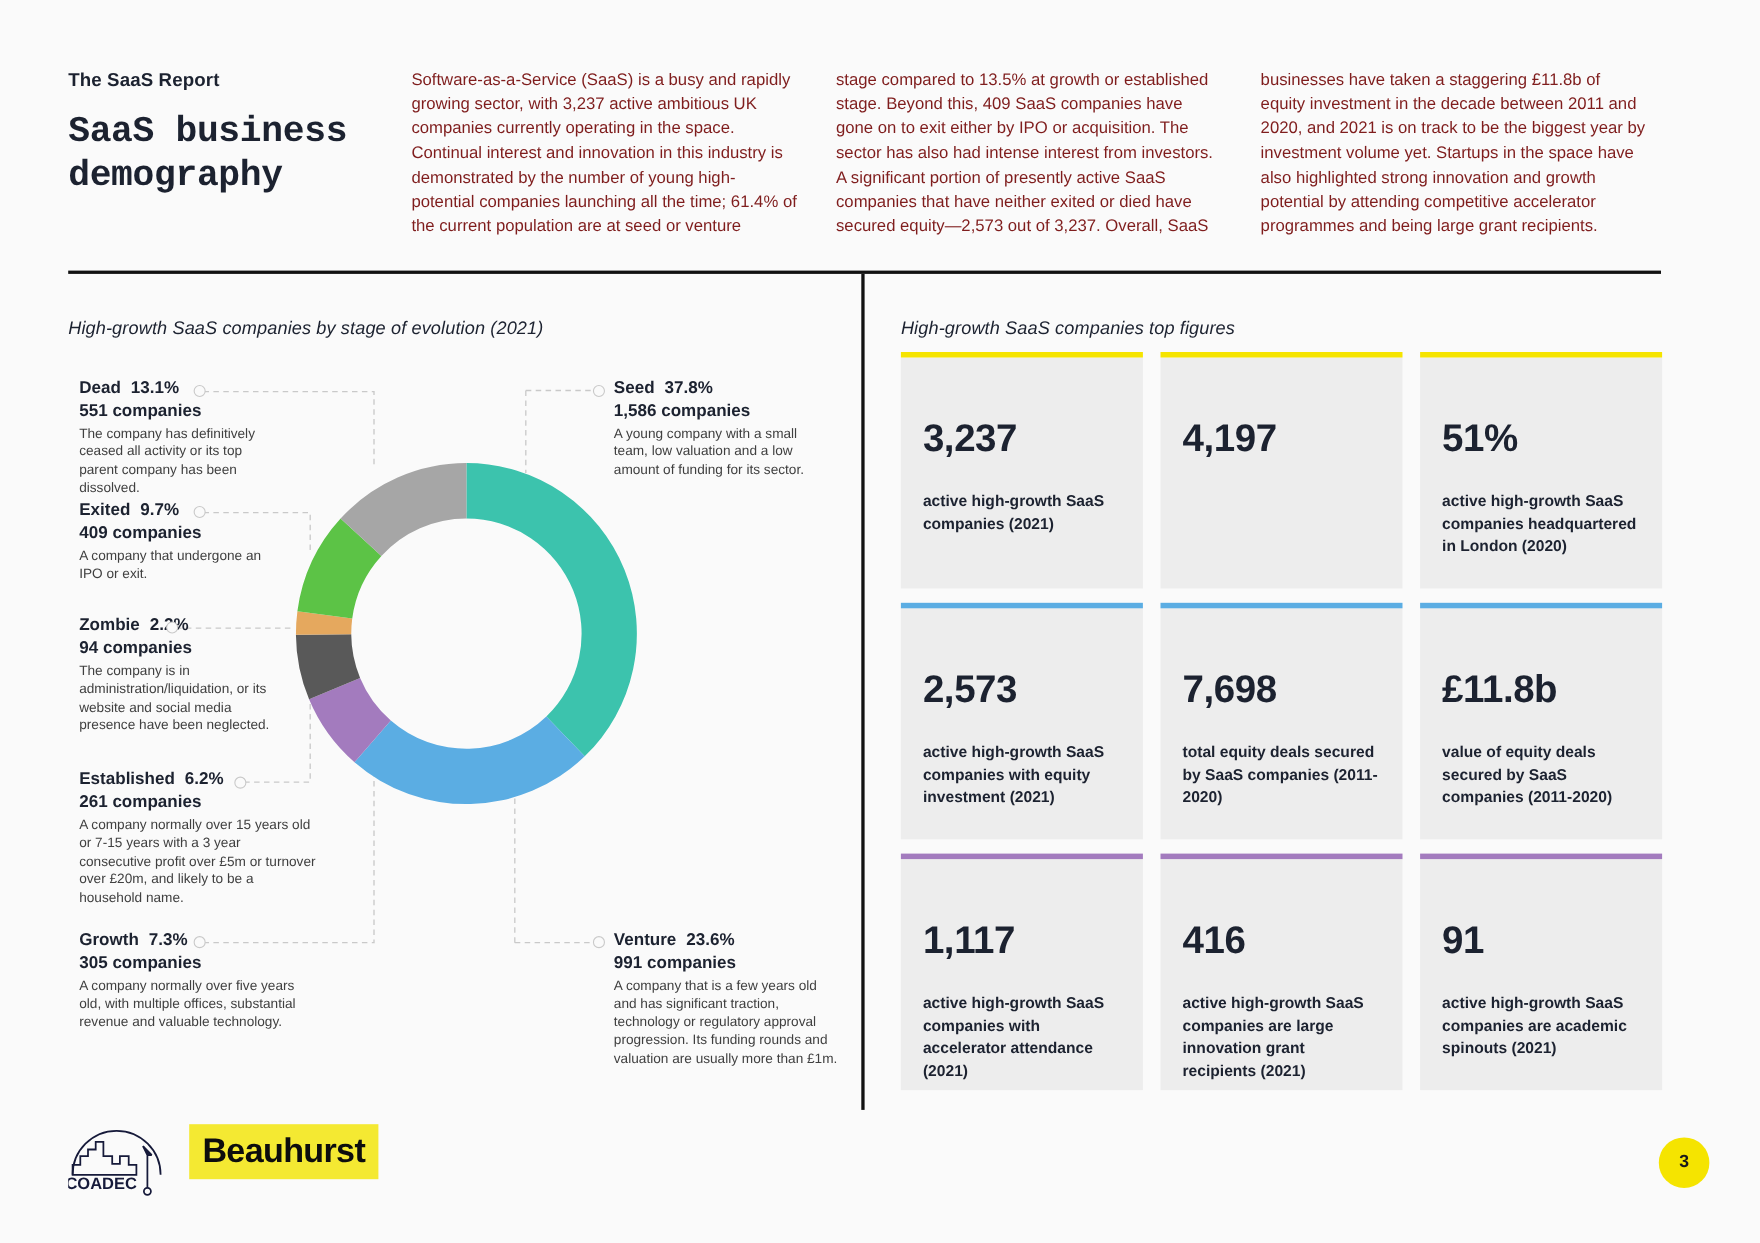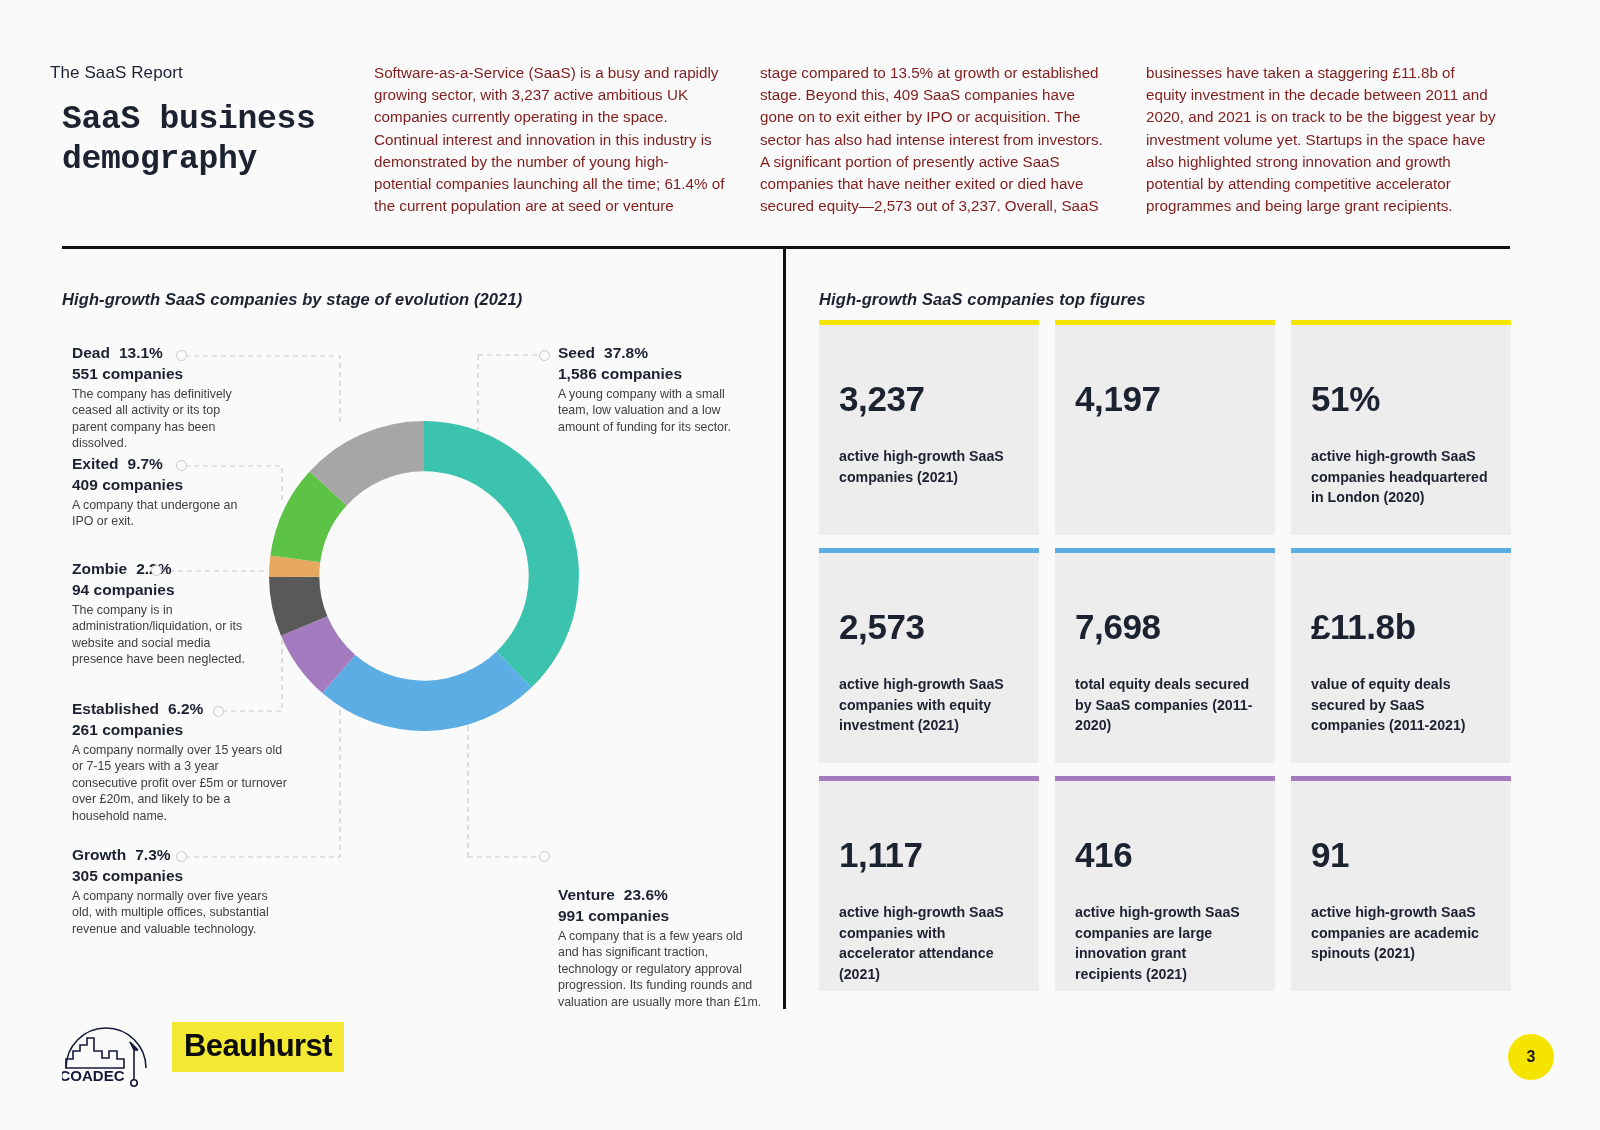--- a/index.html
+++ b/index.html
@@ -7,22 +7,22 @@
     width: 1600px; height: 1130px;
     background: #fafafa;
     font-family: "Liberation Sans", sans-serif;
     color: #1c2230;
     overflow: hidden;
   }
   .page { position: relative; width: 1600px; height: 1130px; background: #fafafa; }
 
   
   .kicker {
-    position: absolute; left: 50px; top: 63px;
-    font-size: 17px; font-weight: 400; letter-spacing: .1px;
+    position: absolute; left: 62px; top: 63px;
+    font-size: 17px; font-weight: 700; letter-spacing: .1px;
   }
   .title {
     position: absolute; left: 62px; top: 100px; width: 300px;
     font-size: 33px; font-weight: 700; line-height: 1.22; letter-spacing: -.3px; font-family: Liberation Mono, monospace;
   }
   .col {
     position: absolute; top: 62px; width: 352px;
     font-size: 15.2px; line-height: 1.46; color: #7f1d1d;
   }
   .col.c1 { left: 374px; }
@@ -33,21 +33,21 @@
     position: absolute; left: 62px; top: 246px; width: 1448px; height: 3px;
     background: #111;
   }
   .vrule {
     position: absolute; left: 783px; top: 249px; width: 3px; height: 760px;
     background: #111;
   }
 
   
   .sec-head {
-    position: absolute; font-size: 16.5px; font-weight: 700; font-style: italic;
+    position: absolute; font-size: 16.5px; font-weight: 400; font-style: italic;
     letter-spacing: .1px;
   }
   .sec-head.left { left: 62px; top: 290px; }
   .sec-head.right { left: 819px; top: 290px; }
 
   
   .donut-wrap { position: absolute; left: 262px; top: 414px; width: 324px; height: 324px; }
   .donut-wrap svg { display: block; }
 
   
@@ -188,21 +188,21 @@
   </div>
   <div class="dot" style="left:176px; top:851px;"></div>
 
   <div class="plabel" style="left:558px; top:344px; width:190px;">
     <div class="hd"><span>Seed</span><span class="pct">37.8%</span></div>
     <div class="cnt">1,586 companies</div>
     <div class="desc">A young company with a small team, low valuation and a low amount of funding for its sector.</div>
   </div>
   <div class="dot" style="left:539px; top:350px;"></div>
 
-  <div class="plabel" style="left:558px; top:846px; width:205px;margin-top:40px;">
+  <div class="plabel" style="left:558px; top:846px; width:205px;">
     <div class="hd"><span>Venture</span><span class="pct">23.6%</span></div>
     <div class="cnt">991 companies</div>
     <div class="desc">A company that is a few years old and has significant traction, technology or regulatory approval progression. Its funding rounds and valuation are usually more than £1m.</div>
   </div>
   <div class="dot" style="left:539px; top:851px;"></div>
 
   <div class="cards">
     <div class="card-row">
       <div class="card">
         <div class="bar" style="background:#F5E400"></div>
@@ -226,21 +226,21 @@
         <div class="cap">active high-growth SaaS companies with equity investment  (2021)</div>
       </div>
       <div class="card">
         <div class="bar" style="background:#5BADE3"></div>
         <div class="big">7,698</div>
         <div class="cap">total equity deals secured by SaaS companies (2011-2020)</div>
       </div>
       <div class="card">
         <div class="bar" style="background:#5BADE3"></div>
         <div class="big">£11.8b</div>
-        <div class="cap">value of equity deals secured by SaaS companies (2011-2021)</div>
+        <div class="cap">value of equity deals secured by SaaS companies (2011-2020)</div>
       </div>
     </div>
     <div class="card-row">
       <div class="card">
         <div class="bar" style="background:#A37BBE"></div>
         <div class="big">1,117</div>
         <div class="cap">active high-growth SaaS companies with accelerator attendance (2021)</div>
       </div>
       <div class="card">
         <div class="bar" style="background:#A37BBE"></div>

